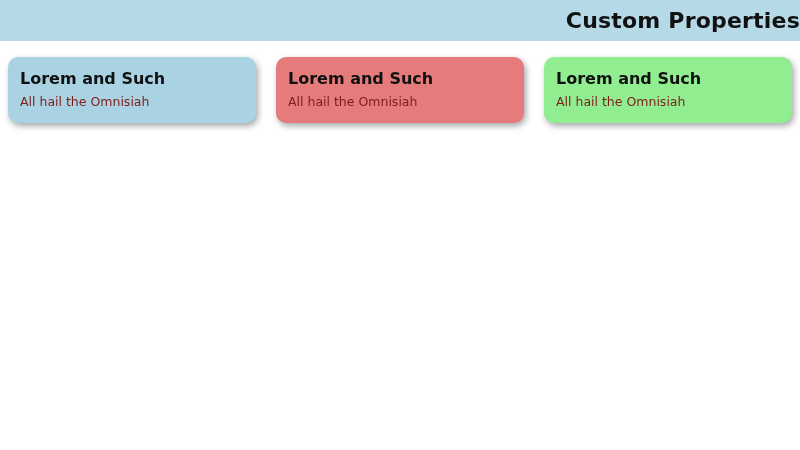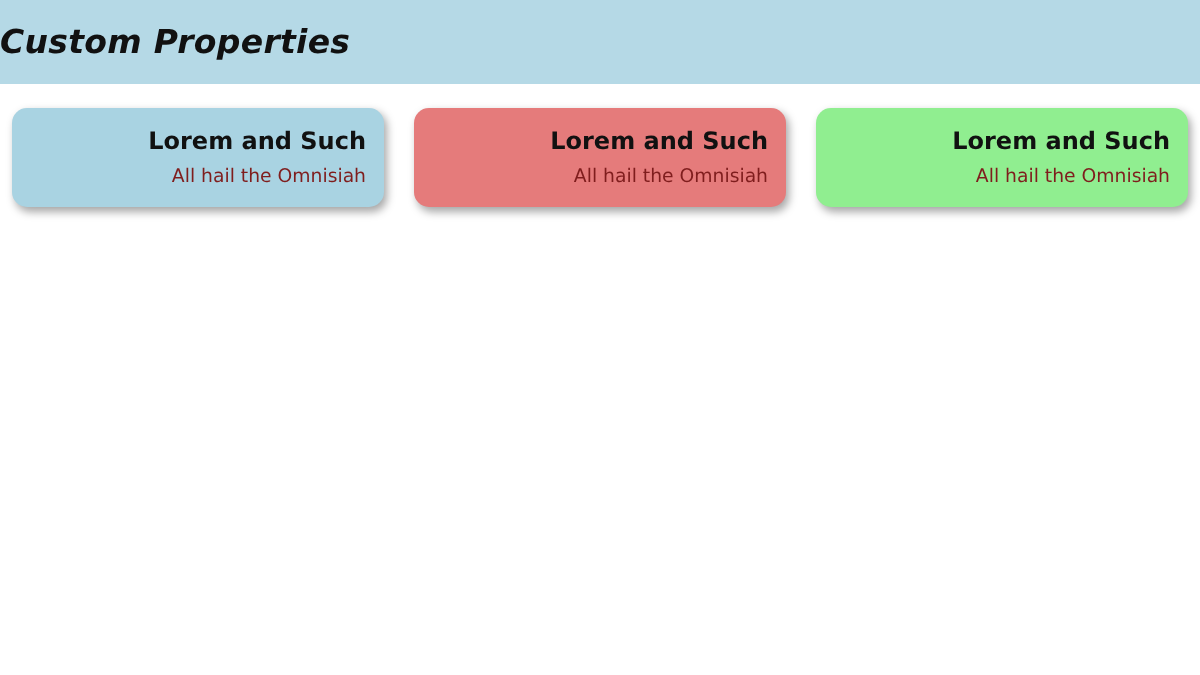--- a/index.html
+++ b/index.html
@@ -5,37 +5,35 @@
   * { margin: 0; padding: 0; box-sizing: border-box; }
   html, body {
     width: 800px;
     height: 450px;
     background: #ffffff;
     font-family: "DejaVu Sans", "Liberation Sans", sans-serif;
     overflow: hidden;
   }
   .header {
     width: 100%;
-    height: 56px;
+    height: 41px;
     display: flex;
     align-items: center;
-    justify-content: flex-start;
-    font-style: italic;
+    justify-content: flex-end;
   }
   .header-title {
     font-size: 22px;
     font-weight: bold;
     color: #111111;
     letter-spacing: 0.2px;
   }
   .cards-row {
     display: flex;
     gap: 20px;
     padding: 16px 8px 0 8px;
-    text-align: right;
   }
   .card {
     flex: 1;
     border-radius: 10px;
     padding: 12px 12px 14px 12px;
     box-shadow: 2px 3px 6px rgba(0,0,0,0.35);
   }
   .card-title {
     font-size: 16px;
     font-weight: bold;

